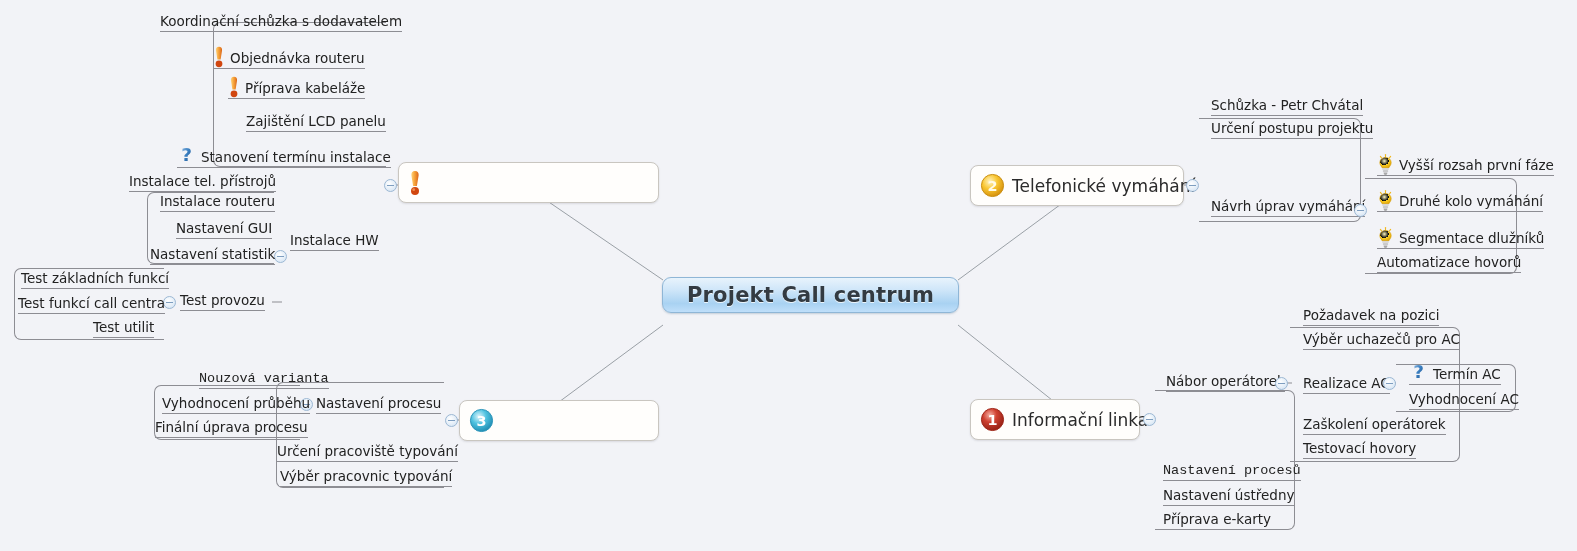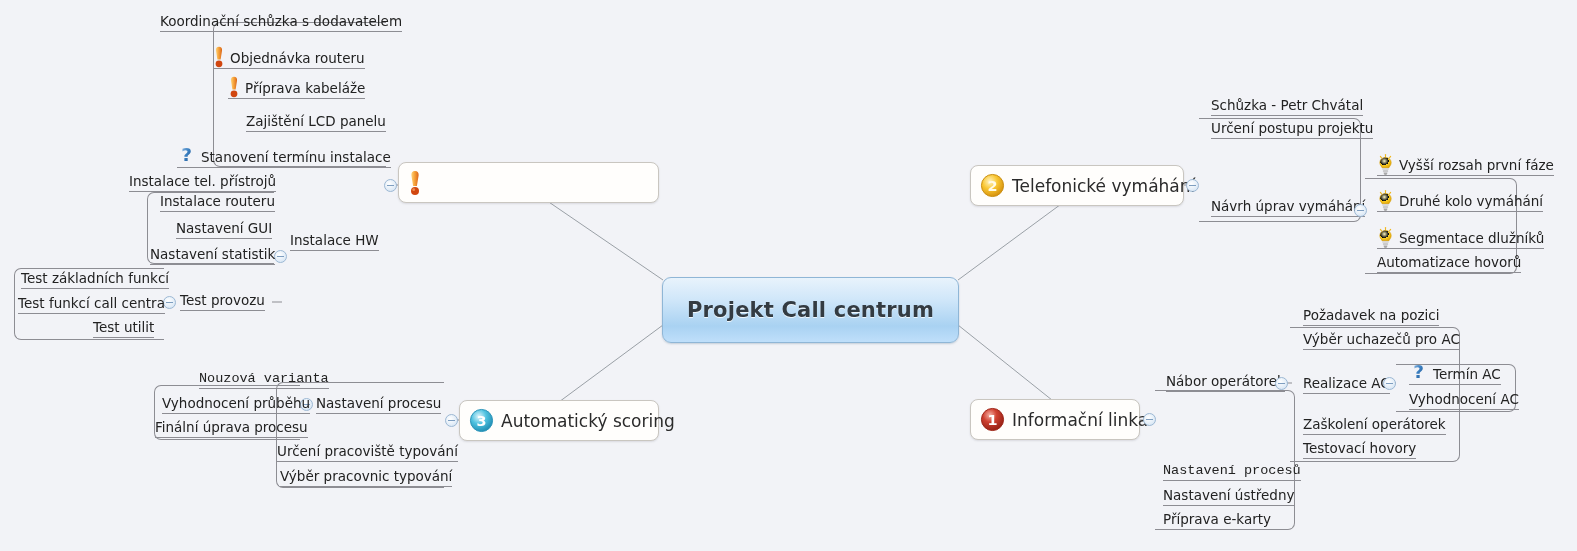--- a/index.html
+++ b/index.html
@@ -110,21 +110,21 @@
     <line x1="1140" y1="420" x2="1152" y2="420" stroke="#8d8d93" stroke-width="1"></line>
 
     <line x1="272" y1="302" x2="282" y2="302" stroke="#8d8d93" stroke-width="1"></line>
     <line x1="276" y1="256" x2="286" y2="256" stroke="#8d8d93" stroke-width="1"></line>
     <line x1="300" y1="404" x2="310" y2="404" stroke="#8d8d93" stroke-width="1"></line>
     <line x1="1355" y1="210" x2="1365" y2="210" stroke="#8d8d93" stroke-width="1"></line>
     <line x1="1282" y1="383" x2="1292" y2="383" stroke="#8d8d93" stroke-width="1"></line>
     <line x1="1384" y1="383" x2="1396" y2="383" stroke="#8d8d93" stroke-width="1"></line>
   </svg>
 
-  <div class="root-node" style="left:662px;top:277px;width:297px;height:66px;">
+  <div class="root-node" style="left:662px;top:277px;width:297px;height:36px;">
     <span>Projekt Call centrum</span>
   </div>
 
   <div class="main-node" style="left:398px;top:162px;width:261px;height:41px;">
     <span class="ic">
       <svg width="14" height="26" viewBox="0 0 14 26">
         <defs>
             <linearGradient id="exg1" x1="0" y1="0" x2="1" y2="0">
           <stop offset="0%" stop-color="#ffd37a"></stop>
               <stop offset="45%" stop-color="#f6a33a"></stop>
@@ -312,21 +312,20 @@
             <radialGradient id="n3g" cx="38%" cy="32%" r="75%">
           <stop offset="0%" stop-color="#dff4fb"></stop>
               <stop offset="45%" stop-color="#4fc2e0"></stop>
           <stop offset="100%" stop-color="#1a87ad"></stop>
             </radialGradient>
           </defs>
         <circle cx="13" cy="13" r="11.5" fill="url(#n3g)" stroke="#2a93b8" stroke-width="1"></circle>
         <text x="13" y="19" font-family="DejaVu Sans, sans-serif" font-size="15" font-weight="bold" fill="#ffffff" text-anchor="middle">3</text>
       </svg>
     </span>
-    <span class="mn-label">Automatický scoring</span>
   </div>
   <div class="toggle" style="left:445px;top:414px;"></div>
 
   <div class="bracket bl" style="left:276px;top:382px;width:168px;height:106px;"></div>
   <div class="topic" style="left:316px;top:396px;">
     <span class="t-label">Nastavení procesu</span>
   </div>
   <div class="toggle" style="left:300px;top:398px;"></div>
   <div class="bracket bl" style="left:154px;top:385px;width:146px;height:55px;"></div>
   <div class="topic" style="left:199px;top:371px;font-family:Liberation Mono, monospace;">

